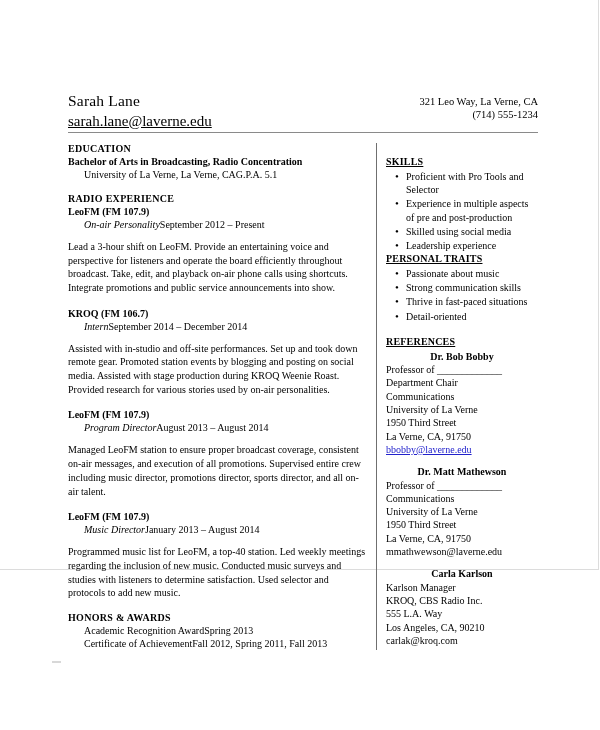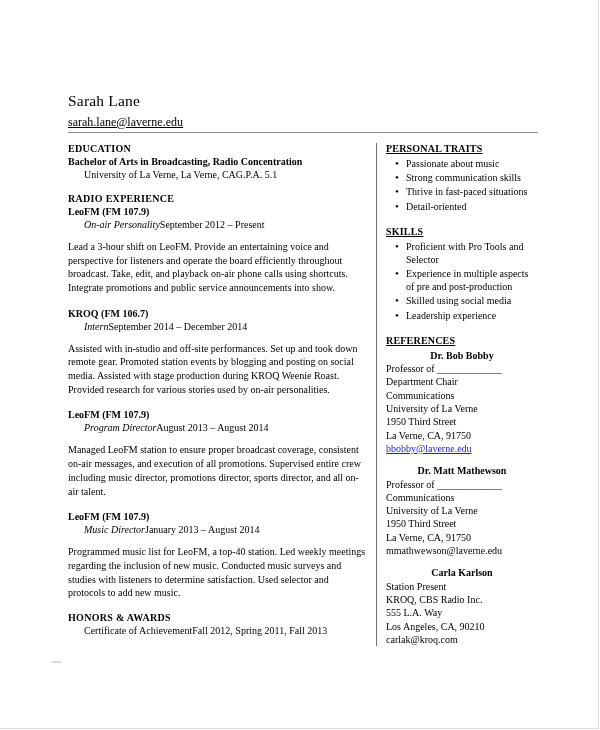--- a/index.html
+++ b/index.html
@@ -13,21 +13,21 @@
     height: 730px;
     font-family: "Liberation Serif", "DejaVu Serif", serif;
     color: #000000;
     overflow: hidden;
     position: relative;
   }
   .page {
     position: absolute;
     left: 0; top: 0;
     width: 599px;
-    height: 729px;
+    height: 570px;
     background: #fff;
     border-right: 1px solid #dcdcdc;
     border-bottom: 1px solid #dcdcdc;
     box-sizing: border-box;
   }
   .sheet {
     position: absolute;
     left: 68px;
     top: 92px;
     width: 470px;
@@ -48,21 +48,21 @@
     font-size: 10.5px;
     padding-top: 3px;
   }
   .cand-name {
     font-size: 15.5px;
     letter-spacing: 0.2px;
     line-height: 1.2;
     margin-bottom: 1px;
   }
   .cand-email {
-    font-size: 12px;
+    font-size: 15px;
     text-decoration: underline;
     color: #000;
     display: inline-block;
   }
   .addr-line { white-space: nowrap; }
 
   
   .cols {
     display: flex;
     margin-top: 10px;
@@ -170,20 +170,24 @@
 <body>
 
 <div class="page">
   <div class="sheet">
 
     <div class="hdr">
       <div class="hdr-left">
         <div class="cand-name">Sarah Lane</div>
         <a class="cand-email" href="#">sarah.lane@laverne.edu</a>
       </div>
+      <div class="hdr-right">
+        <div class="addr-line">321 Leo Way, La Verne, CA</div>
+        <div class="addr-line">(714) 555-1234</div>
+      </div>
     </div>
 
     <div class="cols">
 
       <div class="col-left">
 
         <div>
           <div class="sec-head">EDUCATION</div>
           <div class="bold-line">Bachelor of Arts in Broadcasting, Radio Concentration</div>
           <div class="row2">
@@ -228,48 +232,52 @@
               <span class="ital">Music Director</span>
               <span>January 2013 – August 2014</span>
             </div>
             <p class="para">Programmed music list for LeoFM, a top-40 station.  Led weekly meetings regarding the inclusion of new music.  Conducted music surveys and studies with listeners to determine satisfaction.  Used selector and protocols to add new music.</p>
           </div>
         </div>
 
         <div class="sec-gap">
           <div class="sec-head nound">HONORS &amp; AWARDS</div>
           <div class="row2">
+            <span>Academic Recognition Award</span>
+            <span>Spring 2013</span>
+          </div>
+          <div class="row2">
             <span>Certificate of Achievement</span>
             <span>Fall 2012, Spring 2011, Fall 2013</span>
           </div>
         </div>
 
       </div>
 
       <div class="col-divider"></div>
 
       <div class="col-right">
+
+        <div style="margin-top:13px">
+          <div class="rt-head">SKILLS</div>
+          <ul class="bullets">
+            <li>Proficient with Pro Tools and Selector</li>
+            <li>Experience in multiple aspects of pre and post-production</li>
+            <li>Skilled using social media</li>
+            <li>Leadership experience</li>
+          </ul>
+        </div>
 
         <div>
           <div class="rt-head">PERSONAL TRAITS</div>
           <ul class="bullets">
             <li>Passionate about music</li>
             <li>Strong communication skills</li>
             <li>Thrive in fast-paced situations</li>
             <li>Detail-oriented</li>
-          </ul>
-        </div>
-
-        <div style="margin-top:13px">
-          <div class="rt-head">SKILLS</div>
-          <ul class="bullets">
-            <li>Proficient with Pro Tools and Selector</li>
-            <li>Experience in multiple aspects of pre and post-production</li>
-            <li>Skilled using social media</li>
-            <li>Leadership experience</li>
           </ul>
         </div>
 
         <div style="margin-top:13px">
           <div class="rt-head">REFERENCES</div>
 
           <div class="ref-block">
             <div class="ref-name">Dr. Bob Bobby</div>
             <div class="ref-line">Professor of _____________</div>
             <div class="ref-line">Department Chair</div>
@@ -289,21 +297,21 @@
             <div class="ref-line">University of La Verne</div>
             <div class="ref-line">1950 Third Street</div>
             <div class="ref-line">La Verne, CA, 91750</div>
             <div class="ref-line">mmathwewson@laverne.edu</div>
           </div>
 
           <div class="ref-space"></div>
 
           <div class="ref-block">
             <div class="ref-name">Carla Karlson</div>
-            <div class="ref-line">Station Present</div>
+            <div class="ref-line">Karlson Manager</div>
             <div class="ref-line">KROQ, CBS Radio Inc.</div>
             <div class="ref-line">555 L.A. Way</div>
             <div class="ref-line">Los Angeles, CA, 90210</div>
             <div class="ref-line">carlak@kroq.com</div>
           </div>
 
         </div>
 
       </div>
 

